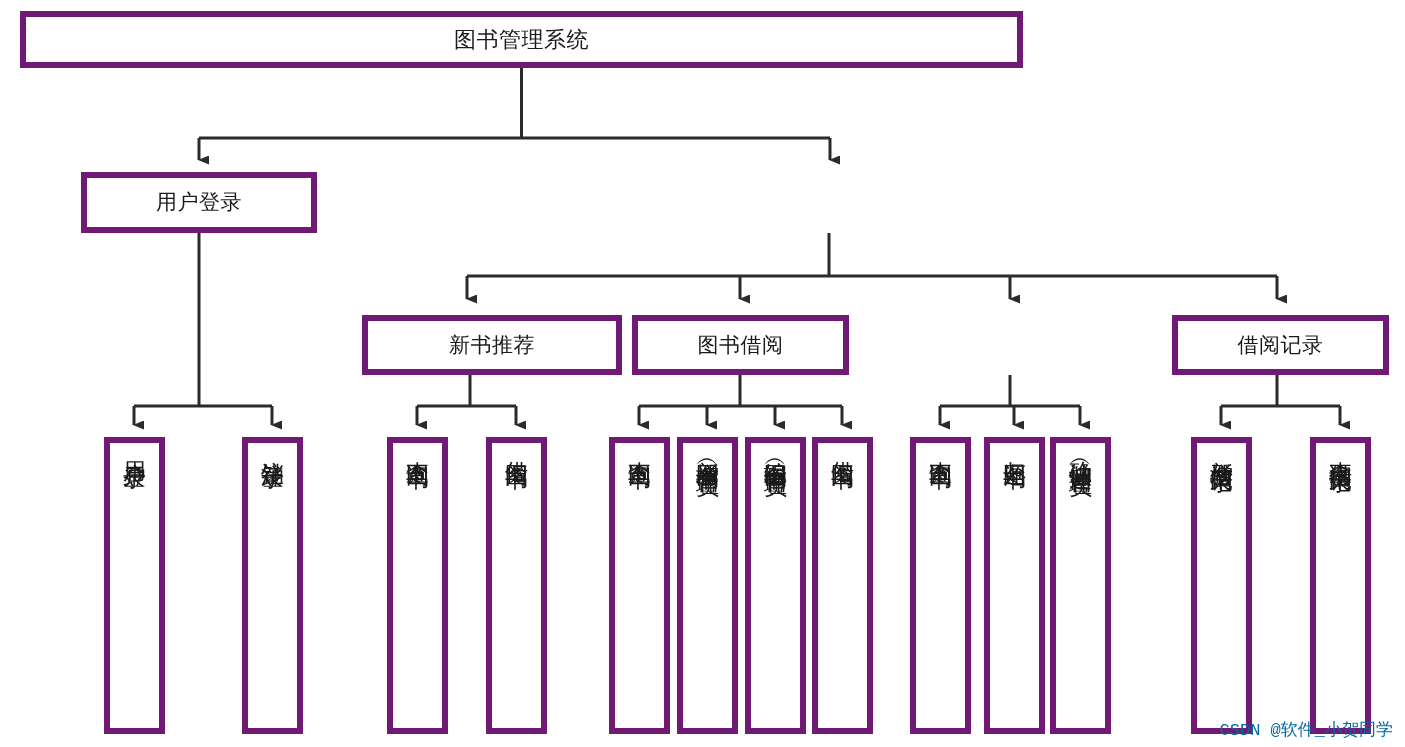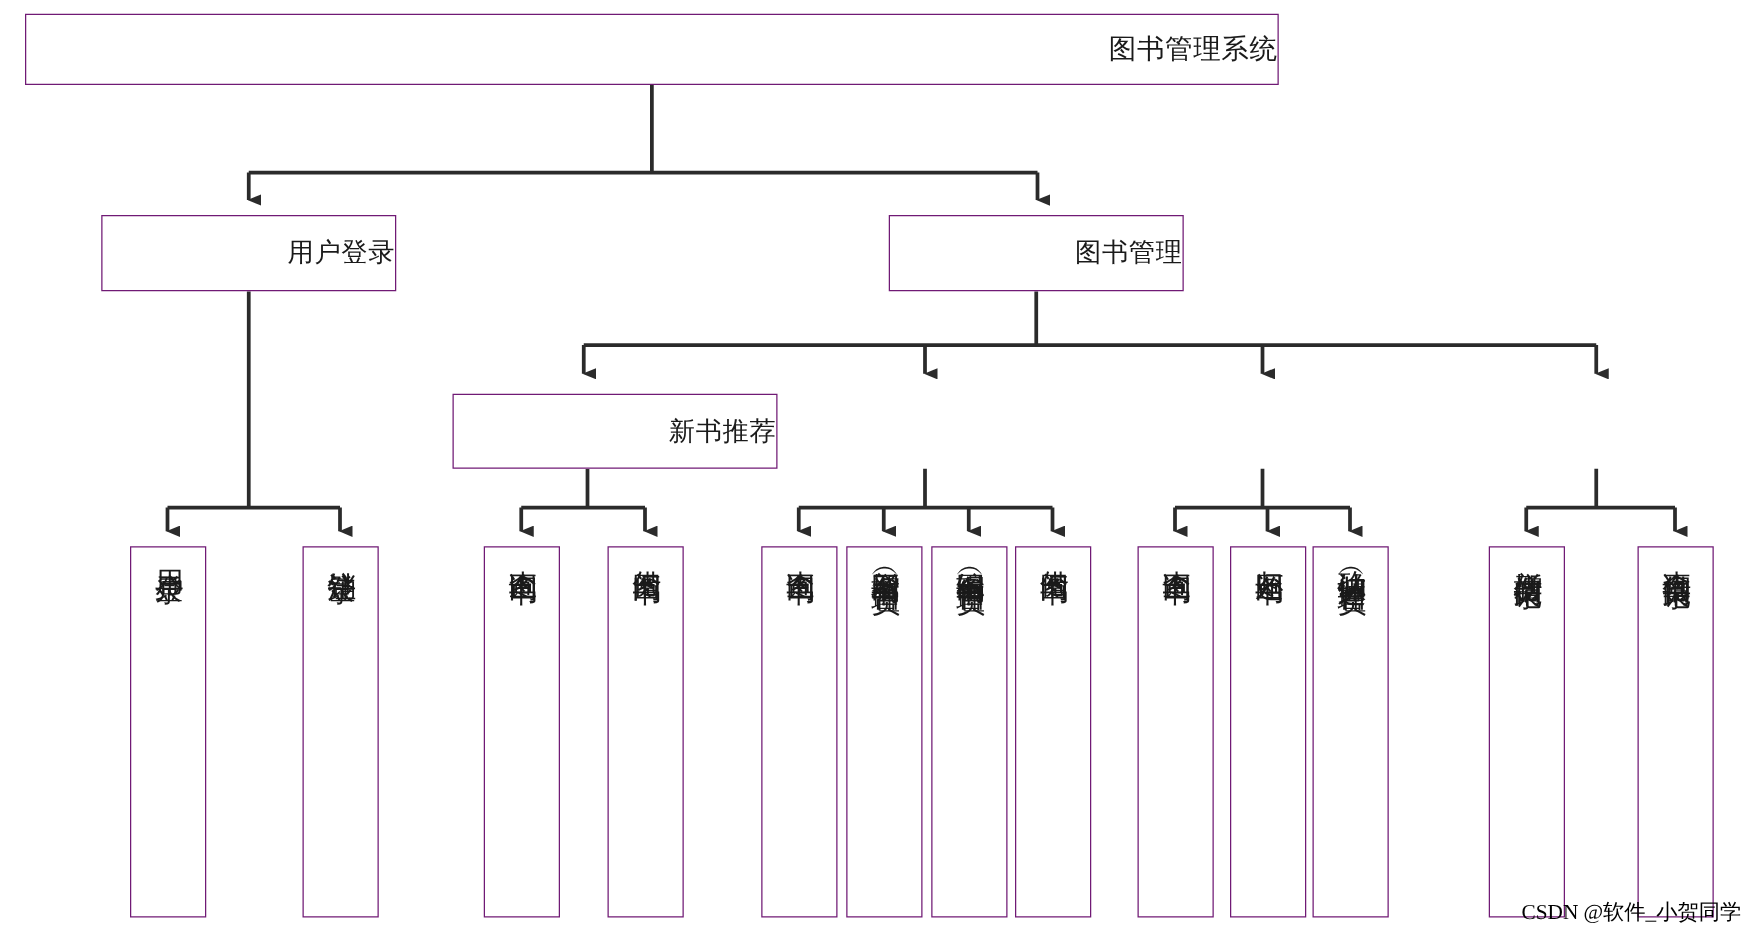--- a/index.html
+++ b/index.html
@@ -22,25 +22,25 @@
     position: absolute;
     left: 0;
     top: 0;
     width: 1405px;
     height: 747px;
     pointer-events: none;
   }
   .node {
     position: absolute;
     box-sizing: border-box;
-    border: 1px solid #701a75;
+    border: 6px solid #701a75;
     background: #ffffff;
     display: flex;
     align-items: center;
-    justify-content: flex-end;
+    justify-content: center;
     color: #1a1a1a;
     z-index: 2;
   }
   .node .label {
     display: block;
     text-align: center;
     line-height: 1.18;
     letter-spacing: 0.5px;
   }
   .node.horiz .label {
@@ -58,24 +58,24 @@
     letter-spacing: 2px;
     line-height: 1.0;
     margin: 0 auto;
   }
   .node.root .label { font-size: 22px; }
   #watermark {
     position: absolute;
     right: 12px;
     bottom: 6px;
     font-size: 17px;
-    color: #000000;
+    color: #0369a1;
     white-space: nowrap;
     z-index: 5;
-    font-family: Liberation Serif, serif;
+    font-family: Liberation Mono, monospace;
     margin-left: 48px;
   }
 </style>
 </head>
 <body>
 
 <div id="canvas">
 
   <svg id="edges" viewBox="0 0 1405 747" xmlns="http://www.w3.org/2000/svg">
     <defs>
@@ -128,30 +128,33 @@
   </svg>
 
   <div class="node horiz root" style="left:20px; top:11px; width:1003px; height:57px;">
     <span class="label">图书管理系统</span>
   </div>
 
   <div class="node horiz" style="left:81px; top:172px; width:236px; height:61px;">
     <span class="label">用户登录</span>
   </div>
 
-  <div class="node horiz" style="left:711px; top:172px; width:236px; height:61px;">
-    <span class="label">图书管理</span>
-  </div>
 
   <div class="node horiz" style="left:362px; top:315px; width:260px; height:60px;">
     <span class="label">新书推荐</span>
   </div>
 
-
-
+  <div class="node horiz" style="left:632px; top:315px; width:217px; height:60px;">
+    <span class="label">图书借阅</span>
+  </div>
+
+
+  <div class="node horiz" style="left:1172px; top:315px; width:217px; height:60px;">
+    <span class="label">借阅记录</span>
+  </div>
 
   <div class="node vert" style="left:104px; top:437px; width:61px; height:297px;">
     <span class="label">用户登录</span>
   </div>
 
   <div class="node vert" style="left:242px; top:437px; width:61px; height:297px;">
     <span class="label">注销登录</span>
   </div>
 
   <div class="node vert" style="left:387px; top:437px; width:61px; height:297px;">

